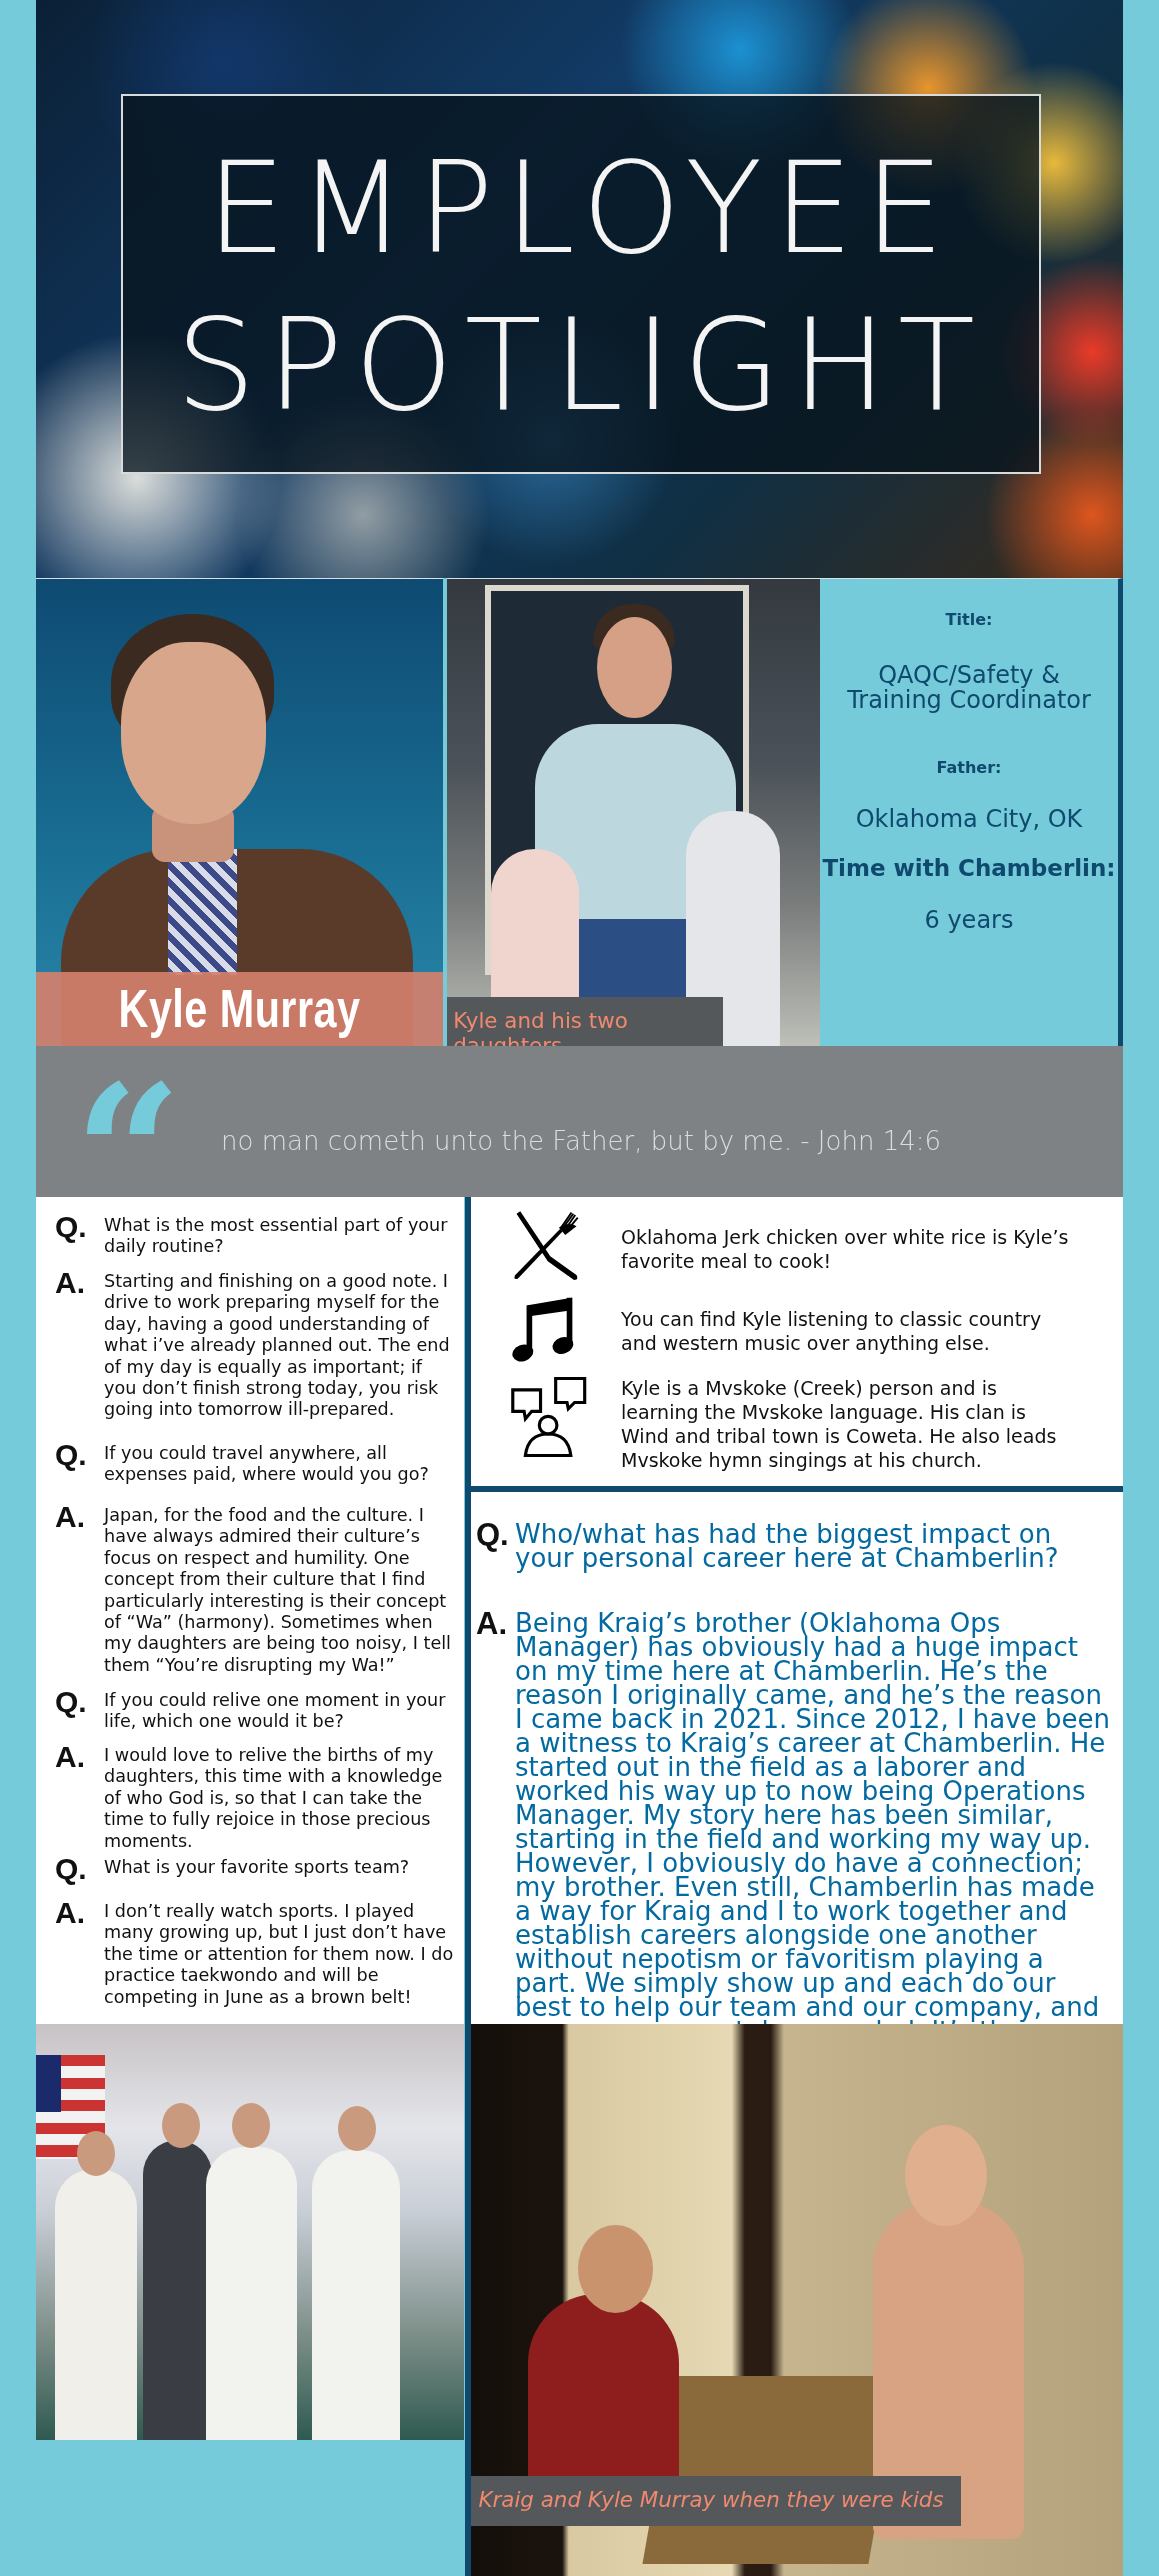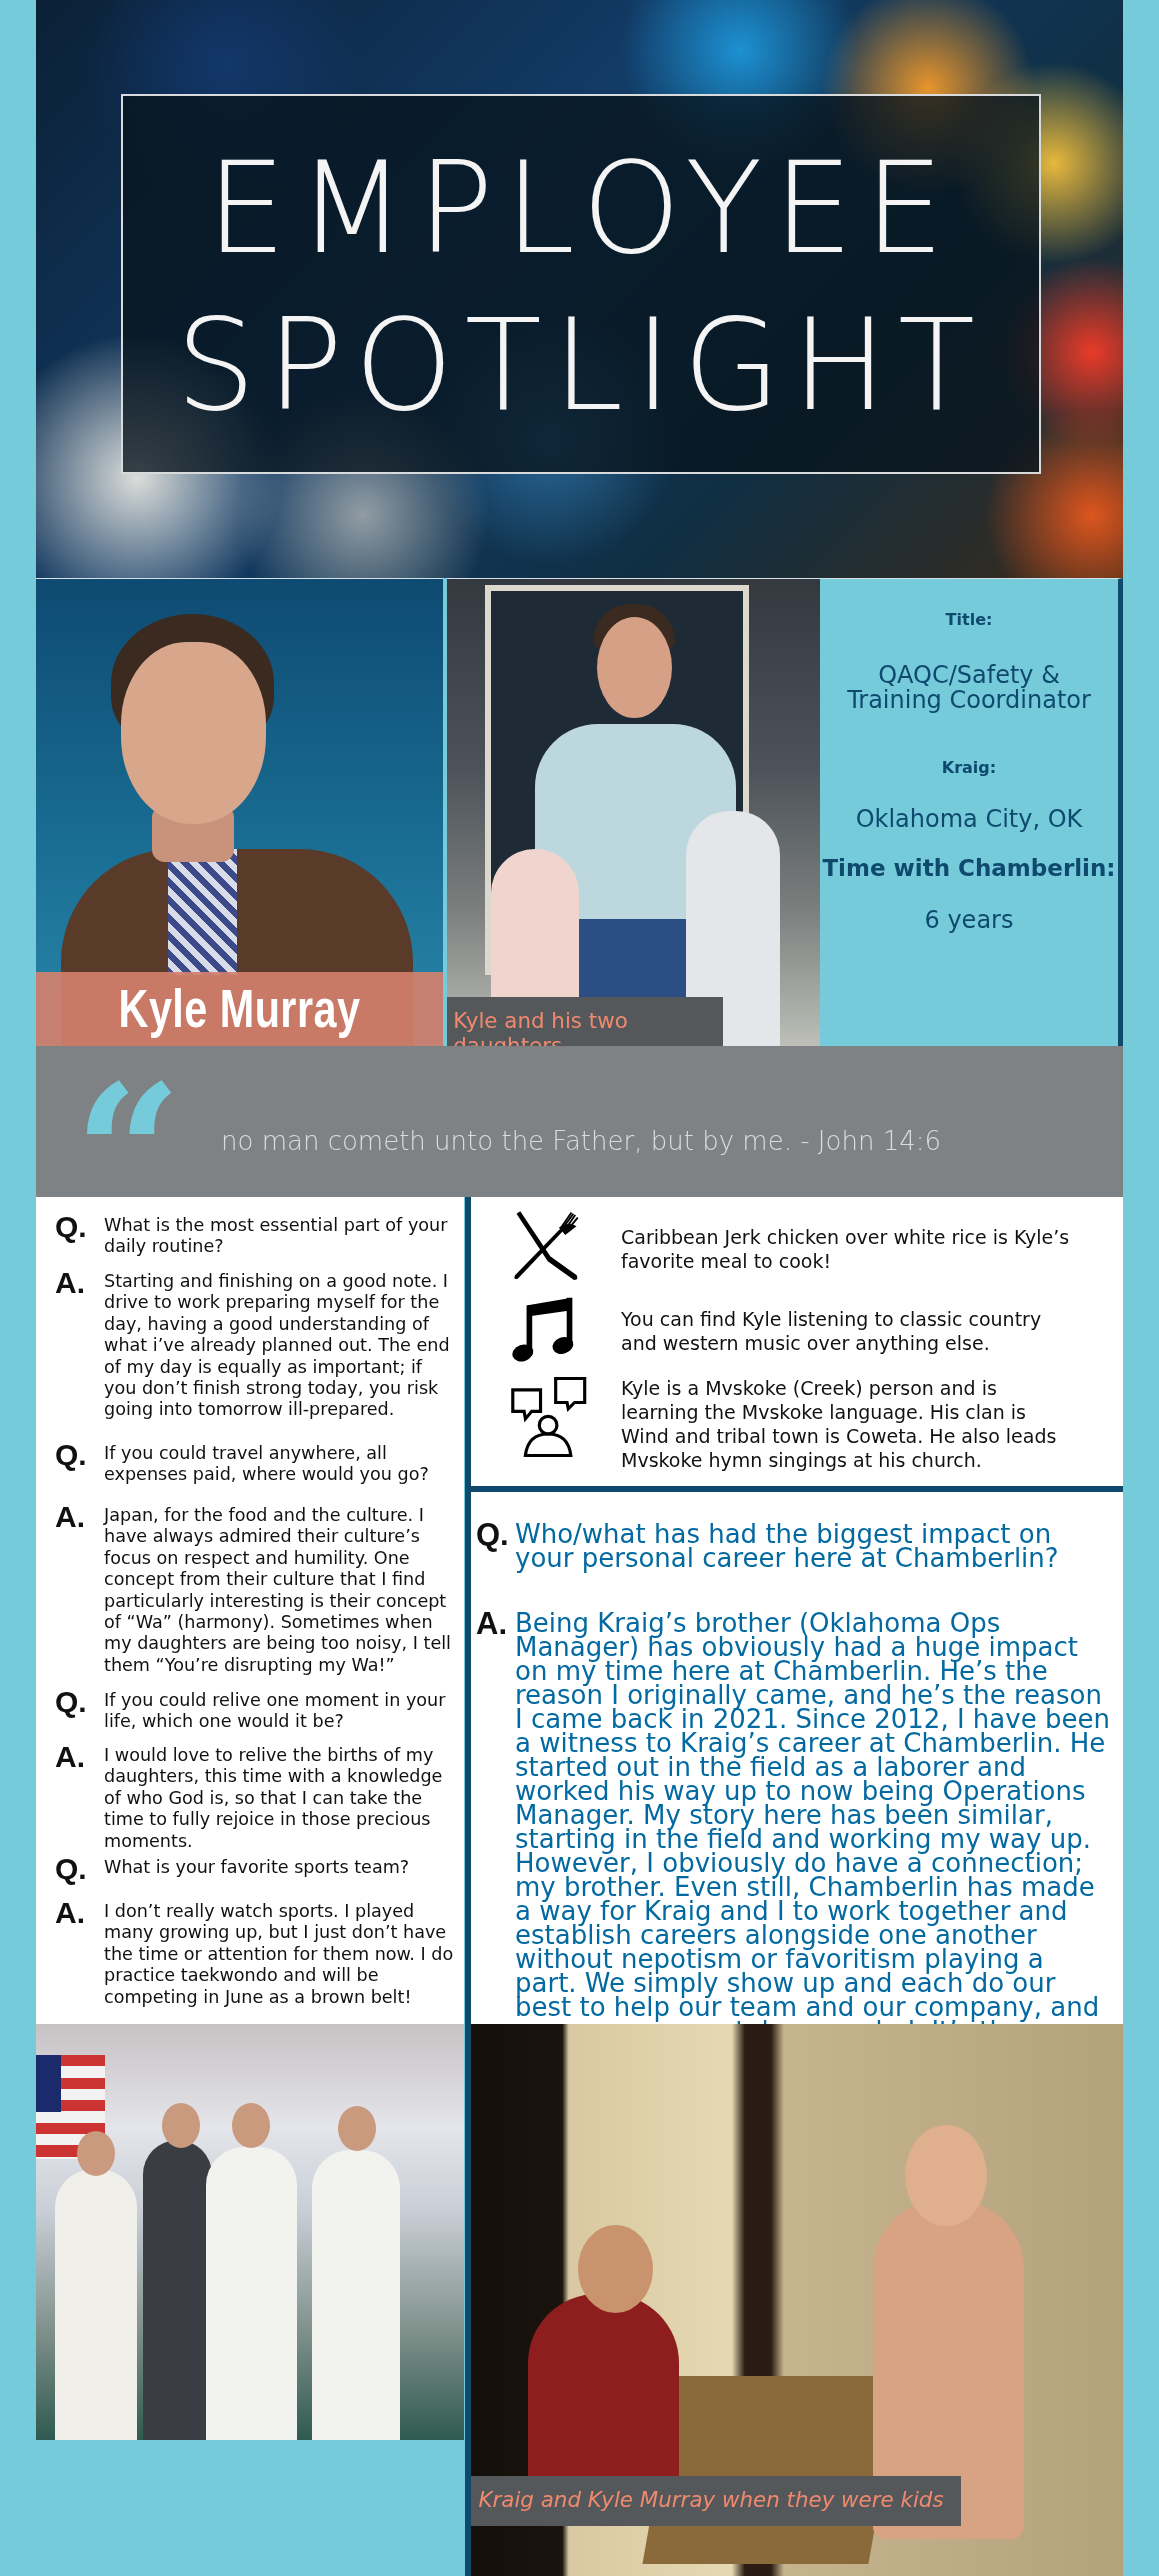--- a/index.html
+++ b/index.html
@@ -142,21 +142,21 @@
   <div id="girl2" class="abs"></div>
   <div id="cap1-bar" class="abs">
     <div id="cap1-text">Kyle and his two daughters</div>
   </div>
 </div>
 
 <div id="info" class="abs">
   <div class="info-label" style="top:31px;">Title:</div>
   <div class="info-value" style="top:82px;">QAQC/Safety &amp;</div>
   <div class="info-value" style="top:107px;">Training Coordinator</div>
-  <div class="info-label" style="top:179px;">Kraig:</div>
+  <div class="info-label" style="top:179px;">Father:</div>
   <div class="info-value" style="top:226px;">Oklahoma City, OK</div>
   <div class="info-label" style="top:276px;font-size:23px;">Time with Chamberlin:</div>
   <div class="info-value" style="top:327px;">6 years</div>
 </div>
 
 <div id="quote" class="abs">
   <div id="quote-mark" class="abs">“</div>
   <div class="quote-line" style="top:80px;">no man cometh unto the Father, but by me. - John 14:6</div>
 </div>
 
@@ -200,21 +200,21 @@
 <div id="facts" class="abs">
   <div class="fact" style="top:12.6px;">
     <span class="fact-icon" style="top:0;">
       <svg width="75" height="72" viewBox="0 0 120 115">
         <path d="M12 6 L18 2 L66 74 L108 104 Q112 112 104 112 L62 82 Z" fill="#000"></path>
         <path d="M14 110 Q6 112 10 104 L82 30 L86 34 Z" fill="#000"></path>
         <path d="M82 30 L100 4 M88 34 L106 8 M84 32 L103 6 M90 36 L110 12" stroke="#000" stroke-width="3"></path>
         <path d="M80 28 Q96 18 108 26 L90 40 Z" fill="#000"></path>
       </svg>
     </span>
-    <div class="fact-text" style="top:15.7px;">Caribbean Jerk chicken over white rice is Kyle’s favorite meal to cook!</div>
+    <div class="fact-text" style="top:15.7px;">Oklahoma Jerk chicken over white rice is Kyle’s favorite meal to cook!</div>
   </div>
   <div class="fact" style="top:97px;">
     <span class="fact-icon" style="top:0;">
       <svg width="69" height="69" viewBox="0 0 110 110">
         <path d="M30 18 L100 6 L100 26 L30 36 Z" fill="#000"></path>
         <rect x="28" y="18" width="9" height="78" fill="#000"></rect>
         <rect x="92" y="6" width="9" height="78" fill="#000"></rect>
         <ellipse cx="22" cy="94" rx="17" ry="13" fill="#000" transform="rotate(-20 22 94)"></ellipse>
         <ellipse cx="86" cy="82" rx="17" ry="13" fill="#000" transform="rotate(-20 86 82)"></ellipse>
       </svg>

